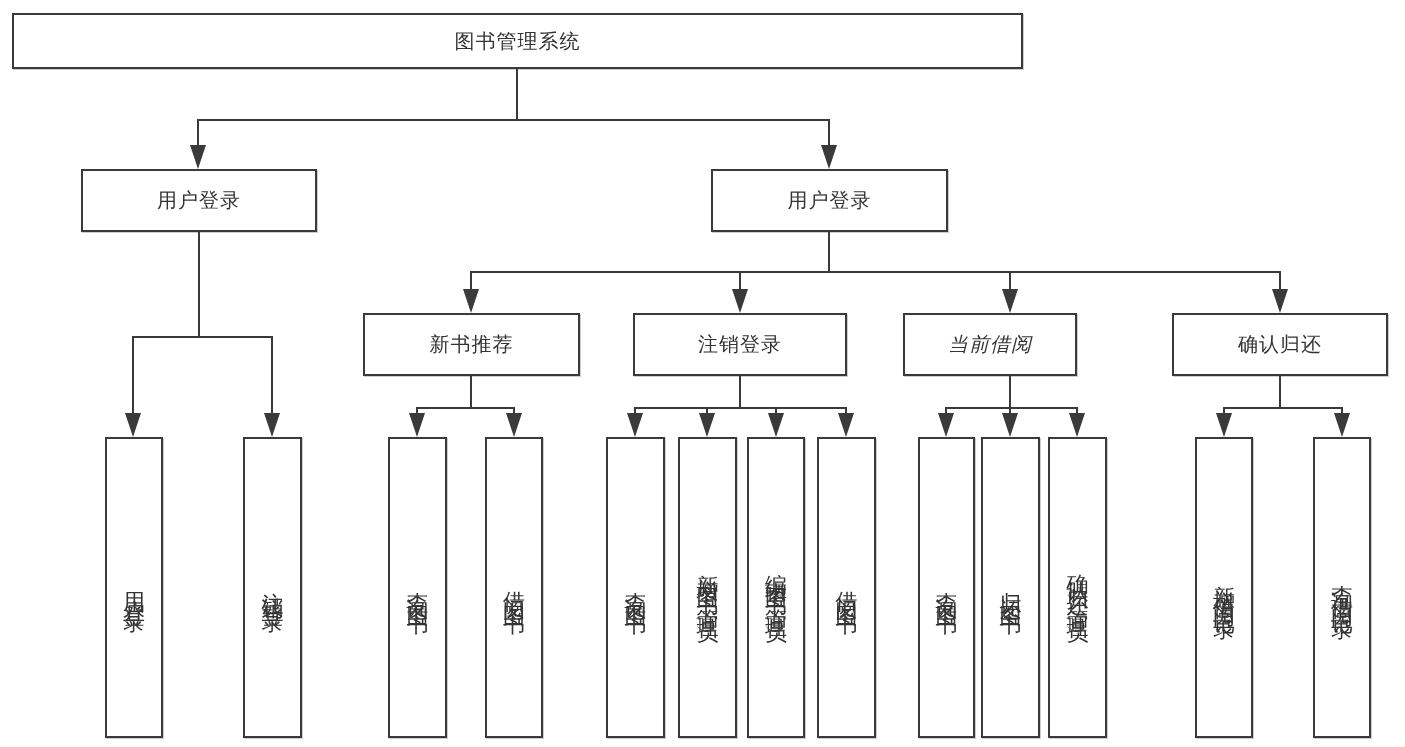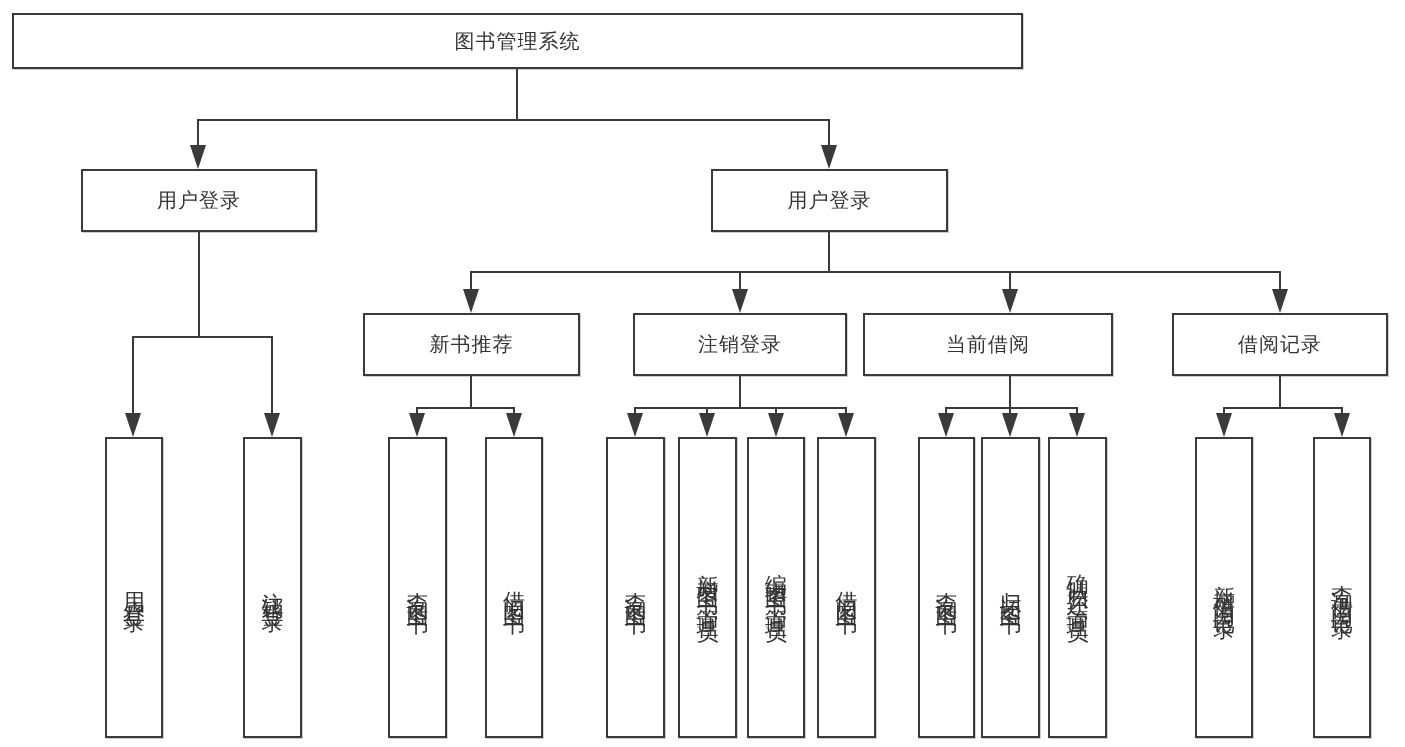--- a/index.html
+++ b/index.html
@@ -84,25 +84,25 @@
   <div class="node" style="left:711px; top:169px; width:237px; height:63px;">
     <span>用户登录</span>
   </div>
 
   <div class="node" style="left:363px; top:313px; width:217px; height:63px;font-family:Liberation Mono, monospace;">
     <span>新书推荐</span>
   </div>
   <div class="node" style="left:633px; top:313px; width:214px; height:63px;">
     <span>注销登录</span>
   </div>
-  <div class="node" style="left:863px; top:313px; width:250px; height:63px;">
+  <div class="node" style="left:903px; top:313px; width:174px; height:63px;font-style:italic;">
     <span>当前借阅</span>
   </div>
   <div class="node" style="left:1172px; top:313px; width:216px; height:63px;">
-    <span>借阅记录</span>
+    <span>确认归还</span>
   </div>
 
   <div class="leaf" style="left:105px; width:58px;">
     <span>用户登录</span>
   </div>
   <div class="leaf" style="left:243px; width:59px;">
     <span>注销登录</span>
   </div>
 
   <div class="leaf" style="left:388px; width:59px;">

